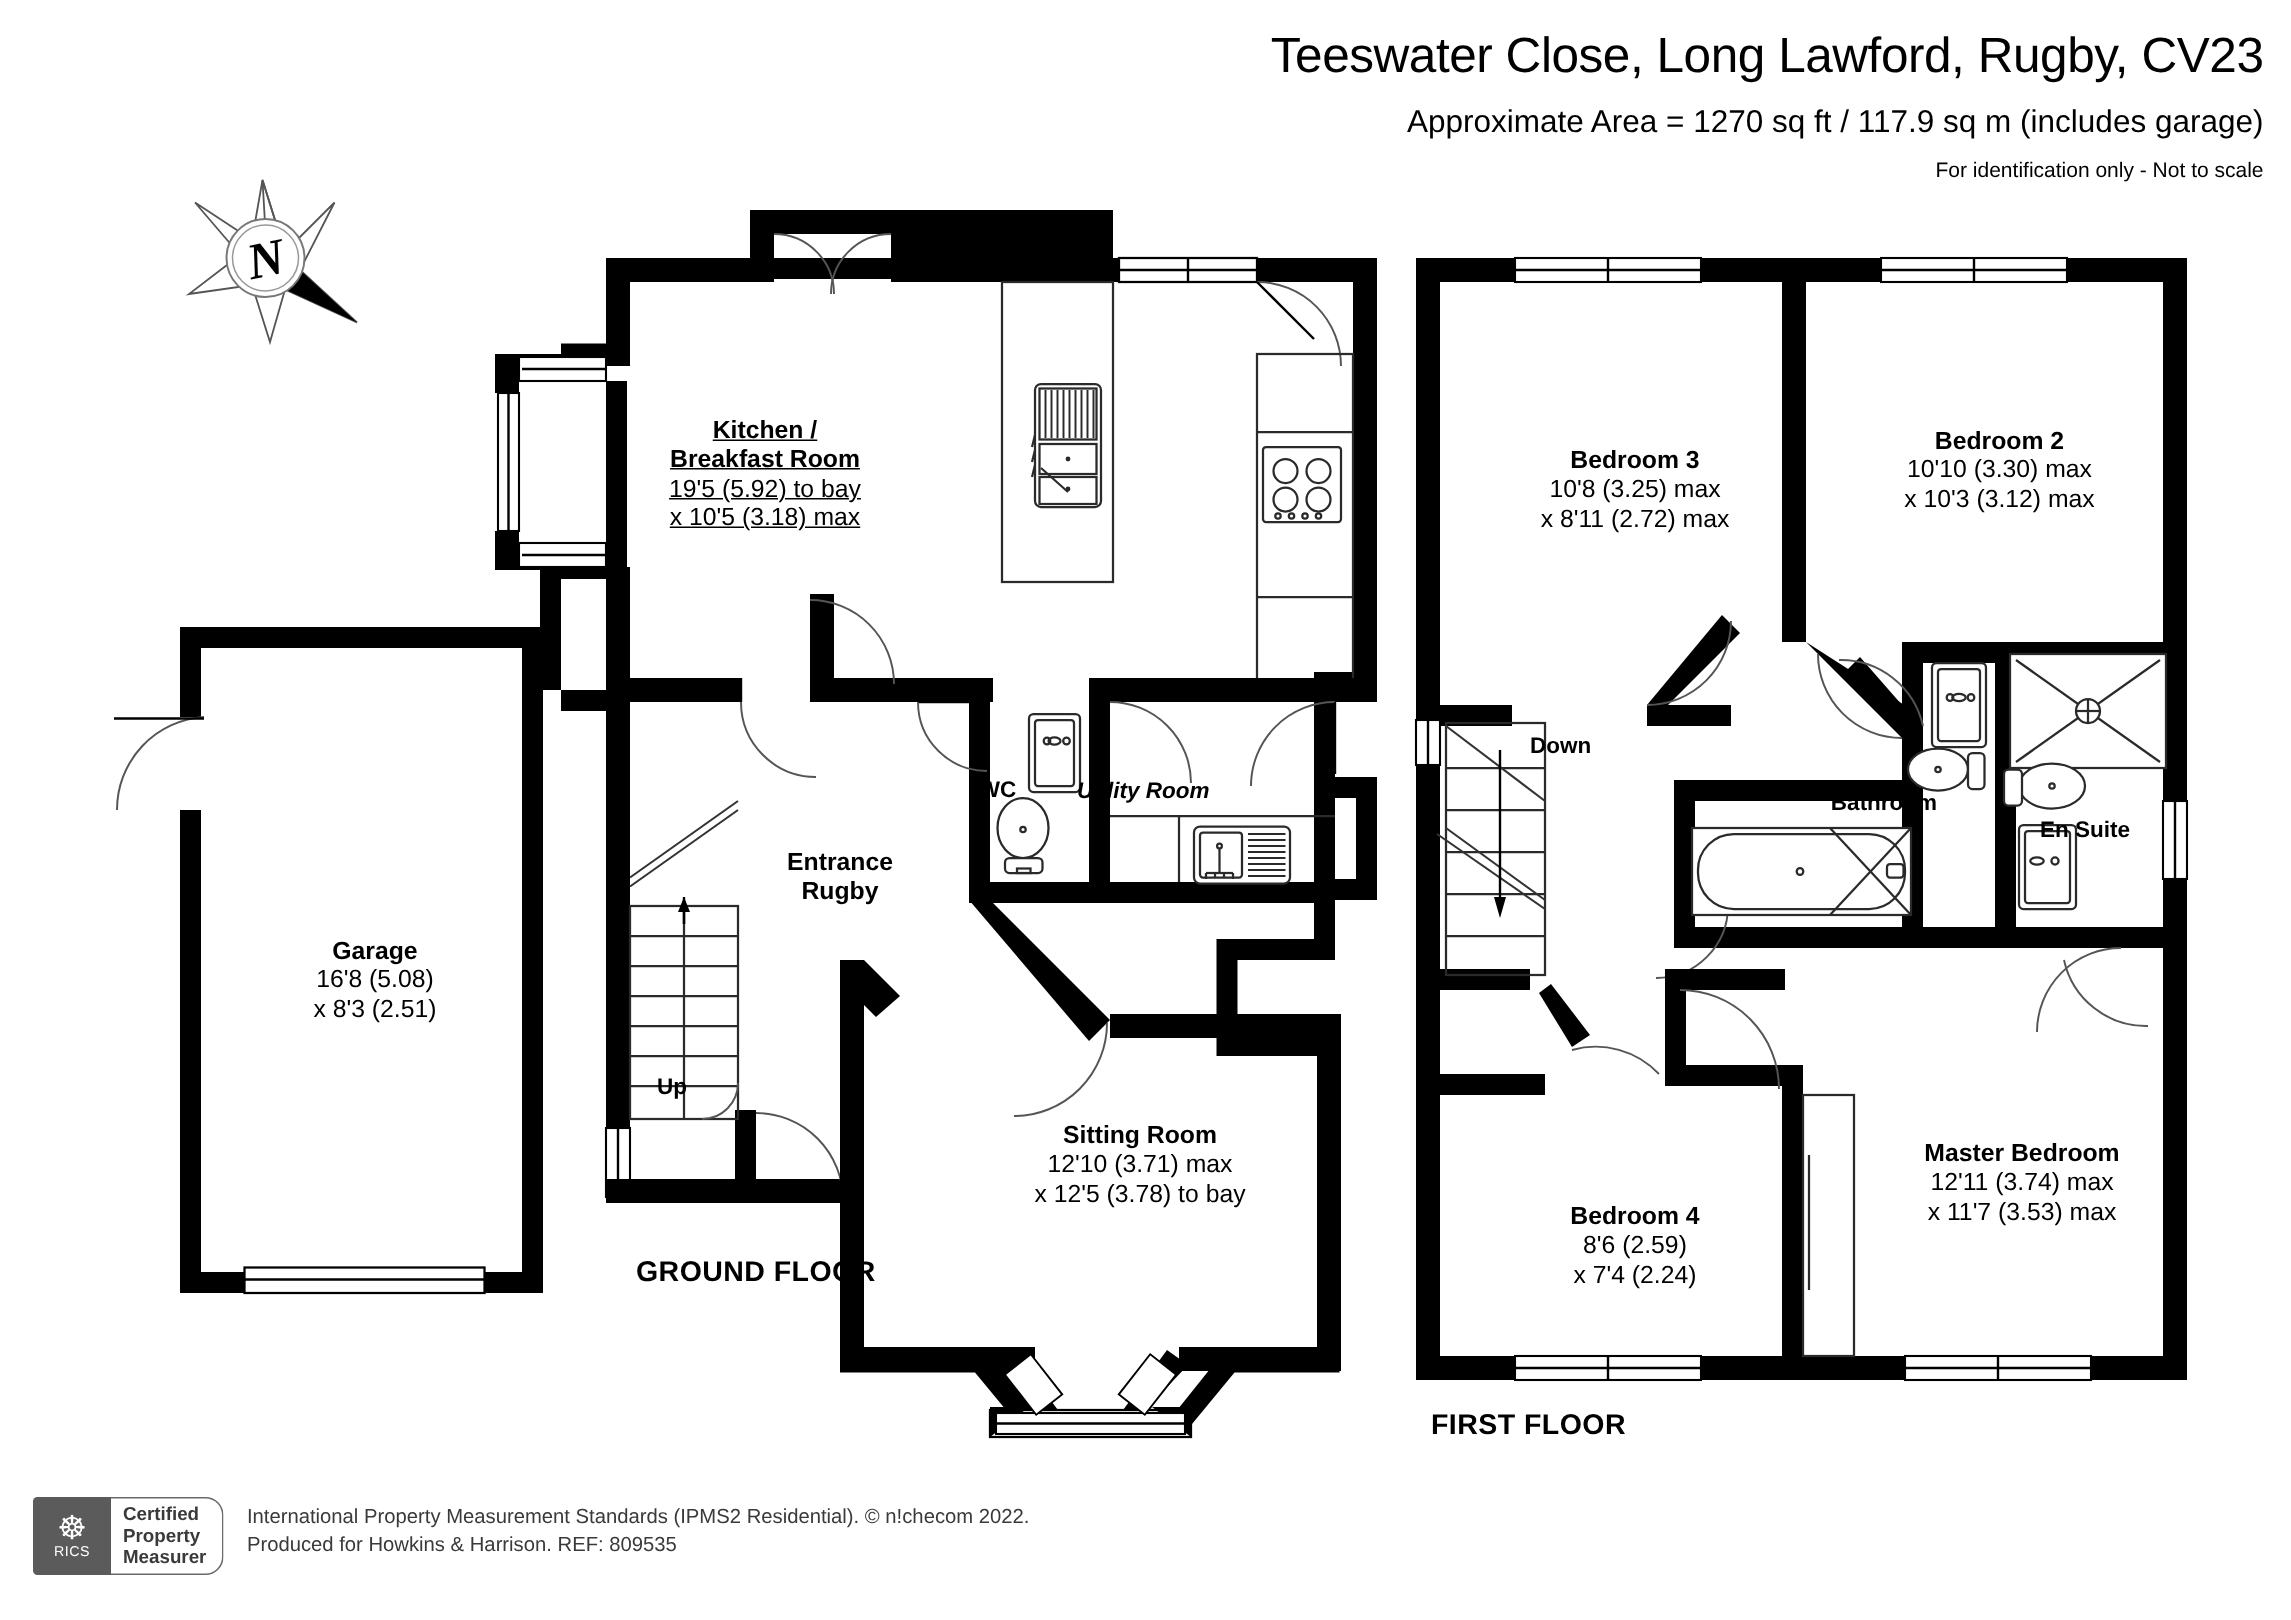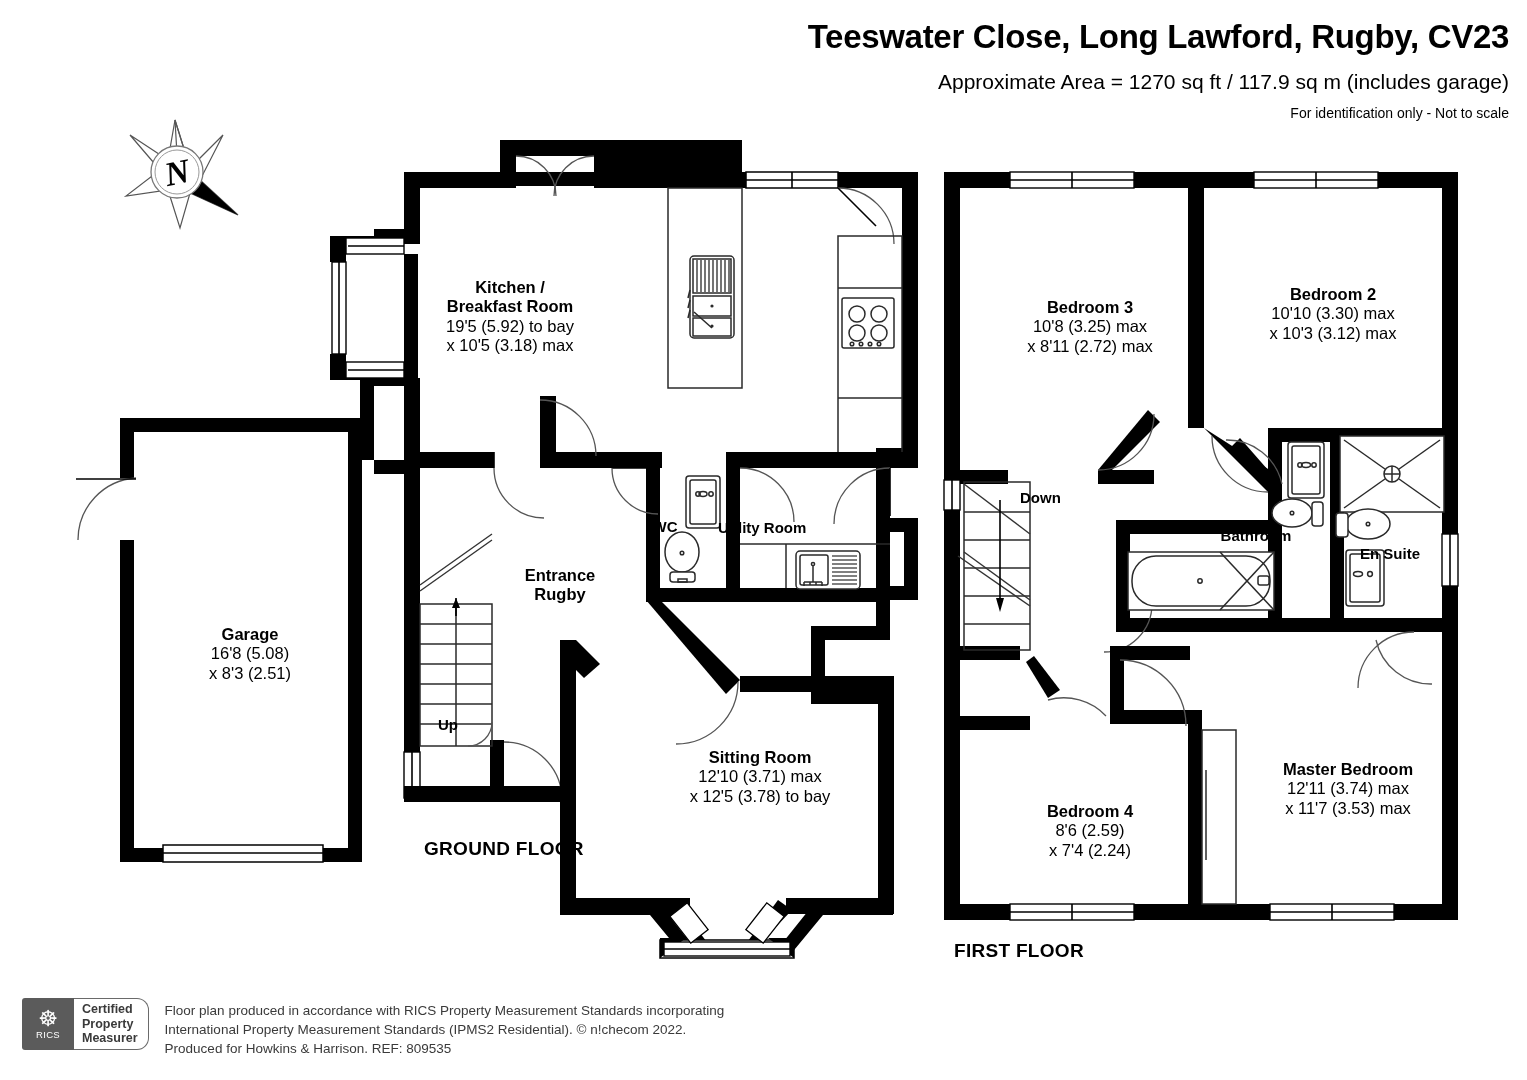--- a/index.html
+++ b/index.html
@@ -1,19 +1,19 @@
 <!DOCTYPE html>
 <html><head>
 <meta charset="utf-8">
 <style>
   html,body{margin:0;padding:0;background:#fff;}
   body{width:1527px;height:1080px;font-family:"Liberation Sans",sans-serif;color:#000;position:relative;overflow:hidden;}
   #plan{position:absolute;left:0;top:0;width:1527px;height:1080px;}
   .hdr{position:absolute;text-align:right;}
-  #title{right:18px;top:18px;font-size:33px;font-weight:bold;letter-spacing:-0.3px;}
+  #title{right:18px;top:18px;font-size:33px;font-weight:normal;letter-spacing:-0.3px;}
   #area{right:18px;top:70px;font-size:21px;}
   #ident{right:18px;top:105px;font-size:14px;}
   .lbl{position:absolute;text-align:center;line-height:1.18;}
   .lbl .nm{font-weight:bold;}
   .flr{position:absolute;font-weight:bold;font-size:19px;letter-spacing:0.3px;}
   .dim{font-size:16.5px;}
   .nm{font-size:16.5px;}
   .small{font-size:15px;font-weight:bold;}
   #footwrap{position:absolute;left:22px;top:998px;display:flex;align-items:flex-start;gap:0px;}
   #rics{width:52px;height:52px;background:#5b5b5b;display:flex;flex-direction:column;align-items:center;justify-content:center;color:#fff;border-radius:3px 0 0 3px;}
@@ -383,21 +383,21 @@
     <rect class="fx" x="1350" y="554" width="30" height="48" rx="2"></rect>
     <ellipse class="fx" cx="1358" cy="574" rx="4.5" ry="2.4"></ellipse>
     <circle class="fx" cx="1370" cy="574" r="2.4"></circle>
   </g>
 </svg>
 
 <div class="hdr" id="title">Teeswater Close, Long Lawford, Rugby, CV23</div>
 <div class="hdr" id="area">Approximate Area = 1270 sq ft / 117.9 sq m (includes garage)</div>
 <div class="hdr" id="ident">For identification only - Not to scale</div>
 
-<div class="lbl" style="left:400px;top:278px;width:220px;">
+<div class="lbl" style="left:400px;top:278px;width:220px;text-decoration:underline;">
   <div class="nm">Kitchen /</div>
   <div class="nm">Breakfast Room</div>
   <div class="dim">19'5 (5.92) to bay</div>
   <div class="dim">x 10'5 (3.18) max</div>
 </div>
 
 <div class="lbl" style="left:150px;top:625px;width:200px;">
   <div class="nm">Garage</div>
   <div class="dim">16'8 (5.08)</div>
   <div class="dim">x 8'3 (2.51)</div>
@@ -408,21 +408,21 @@
   <div class="dim">12'10 (3.71) max</div>
   <div class="dim">x 12'5 (3.78) to bay</div>
 </div>
 
 <div class="lbl" style="left:470px;top:566px;width:180px;">
   <div class="nm">Entrance</div>
   <div class="nm">Rugby</div>
 </div>
 
 <div class="lbl small" style="left:630px;top:518px;width:70px;">WC</div>
-<div class="lbl small" style="left:718px;top:519px;width:180px;text-align:left;">Utility Room</div>
+<div class="lbl small" style="left:718px;top:519px;width:180px;text-align:left;font-style:italic;">Utility Room</div>
 <div class="lbl small" style="left:418px;top:716px;width:60px;">Up</div>
 <div class="flr" style="left:408px;top:838px;margin-left:16px;">GROUND FLOOR</div>
 
 <div class="lbl" style="left:985px;top:298px;width:210px;">
   <div class="nm">Bedroom 3</div>
   <div class="dim">10'8 (3.25) max</div>
   <div class="dim">x 8'11 (2.72) max</div>
 </div>
 
 <div class="lbl" style="left:1228px;top:285px;width:210px;">
@@ -452,17 +452,16 @@
   <div id="rics">
     <div id="ricsglyph">☸</div>
     <div id="ricstxt">RICS</div>
   </div>
   <div id="cpm">
     <div>Certified</div>
     <div>Property</div>
     <div>Measurer</div>
   </div>
   <div id="disc">
-    <div>Floor plan produced in accordance with RICS Property Measurement Standards incorporating</div>
     <div>International Property Measurement Standards (IPMS2 Residential).   © n!checom 2022.</div>
     <div>Produced for Howkins &amp; Harrison.   REF: 809535</div>
   </div>
 </div>
 
 </body></html>

